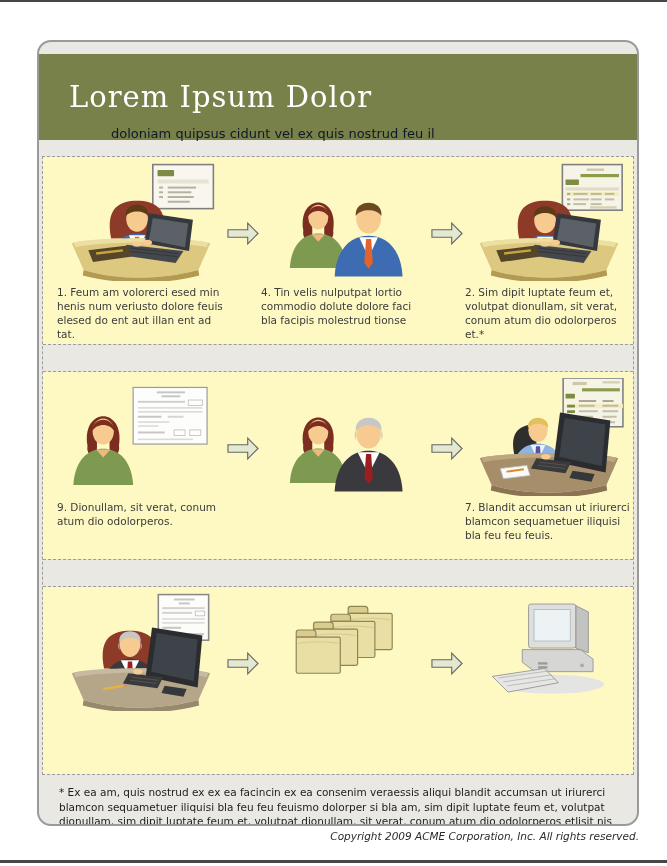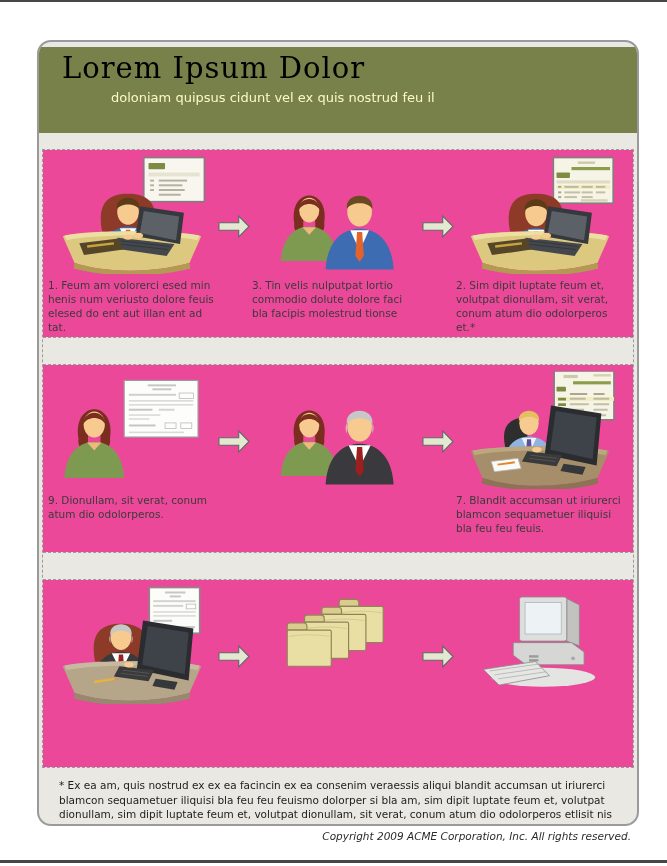--- a/index.html
+++ b/index.html
@@ -6,37 +6,37 @@
   .page{position:relative;width:667px;height:866px;background:#ffffff;overflow:hidden;
         font-family:"DejaVu Sans","Liberation Sans",sans-serif;}
   .edge-line{position:absolute;left:0;right:0;background:#474747;}
   .edge-top{top:0;height:2px;}
   .edge-bottom{bottom:3px;height:3px;}
 
   .panel{position:absolute;left:37px;top:40px;width:602px;height:786px;box-sizing:border-box;
          background:#e9e8e3;border:2px solid #9a9a9a;border-radius:14px;overflow:hidden;}
 
   .header{height:86px;background:#78814a;}
-  .title{margin:5px;padding:4px 0 0 18px;font-family:"DejaVu Serif","Liberation Serif",serif;
-         font-size:29px;font-weight:400;color:#000000;letter-spacing:1px;}
-  .subtitle{margin:3px 0 12px 72px;font-size:13px;color:#fef9c3;}
+  .title{margin:12px;padding:26px 0 0 18px;font-family:"DejaVu Serif","Liberation Serif",serif;
+         font-size:29px;font-weight:400;color:#ffffff;letter-spacing:1px;}
+  .subtitle{margin:3px 0 12px 72px;font-size:13px;color:#0f172a;}
 
   .flow{margin:16px 3px 0 3px;border:1px dashed #9b9b9b;}
-  .flow-row{display:flex;align-items:flex-start;background:#ec4899;height:187px;
-            box-sizing:border-box;padding:6px 4px 0 3px;}
+  .flow-row{display:flex;align-items:flex-start;background:#fef9c3;height:187px;
+            box-sizing:border-box;padding:6px 4px 0 12px;}
   .row-gap{height:26px;background:#e9e8e3;border-top:1px dashed #9b9b9b;border-bottom:1px dashed #9b9b9b;}
   .step{width:172px;flex:none;display:flex;flex-direction:column;}
   .art{height:118px;position:relative;}
   .art svg{position:absolute;left:0;top:0;width:100%;height:100%;}
   .caption{margin:5px 2px 0 2px;font-size:10.5px;line-height:1.32;color:#3b3b3b;}
   .arrow{width:32px;flex:none;margin-top:58px;}
   .arrow svg{display:block;width:32px;height:25px;}
 
   .footnote{padding:10px 18px 0 20px;font-size:10.5px;line-height:1.4;color:#1d1d1d;}
-  .copyright{position:absolute;top:830px;right:36px;font-size:10.5px;font-style:italic;color:#2a2a2a;}
+  .copyright{position:absolute;top:830px;right:28px;font-size:10.5px;font-style:italic;color:#2a2a2a;}
 </style>
 </head>
 <body>
 
 <div class="page">
   <div class="edge-line edge-top"></div>
 
   <div class="panel">
     <div class="header">
       <h1 class="title">Lorem Ipsum Dolor</h1>
@@ -110,21 +110,21 @@
                 </g>
                 <g transform="translate(130,88) scale(1.08)">
   <path d="M-40,52 C-38,16 -18,4 0,4 C18,4 38,16 40,52 Z" fill="#3e6cb3"></path>
   <path d="M-11,6 L11,6 L0,30 Z" fill="#ffffff"></path>
   <path d="M-3,8 L3,8 L5,36 L0,43 L-5,36 Z" fill="#e2632b"></path>
   <ellipse cx="0" cy="-16" rx="14.5" ry="17.5" fill="#f7ca90"></ellipse>
   <path d="M-15,-19 C-18,-40 18,-40 15,-19 C10,-28 -10,-28 -15,-19 Z" fill="#6b4a22"></path>
                 </g>
               </svg>
             </div>
-          <p class="caption">3. Tin velis nulputpat lortio commodio dolute dolore faci bla facipis molestrud tionse</p>
+          <p class="caption">4. Tin velis nulputpat lortio commodio dolute dolore faci bla facipis molestrud tionse</p>
         </div>
         <div class="arrow">
             <svg viewBox="0 0 34 26">
               <polygon points="1,9 22,9 22,2 33,13 22,24 22,17 1,17" fill="#e3e8d1" stroke="#666666" stroke-width="1.2"></polygon>
             </svg>
           </div>
         <div class="step">
           <div class="art">
               <svg viewBox="0 0 200 150" preserveAspectRatio="xMidYMid meet">
                 <g>

